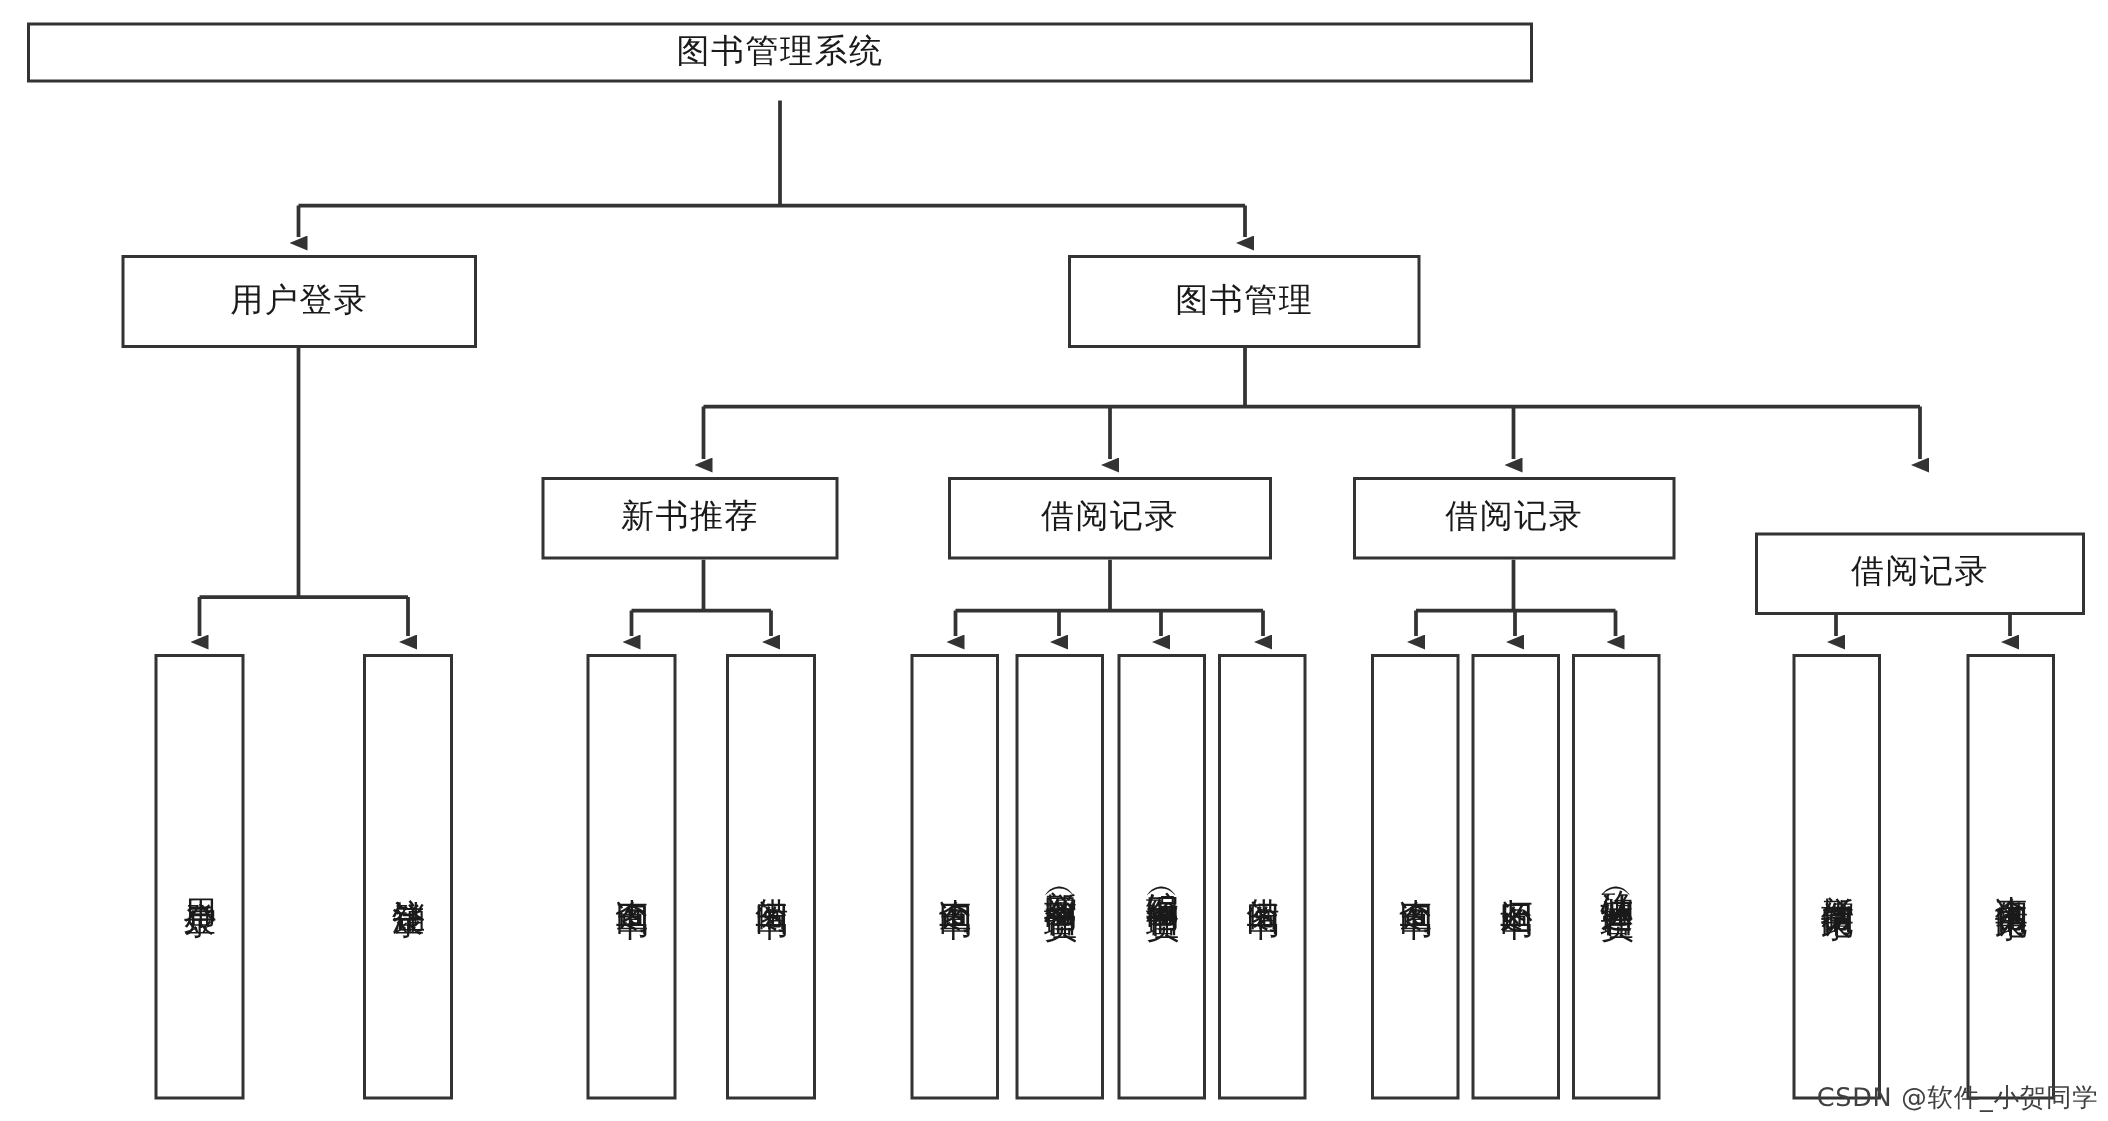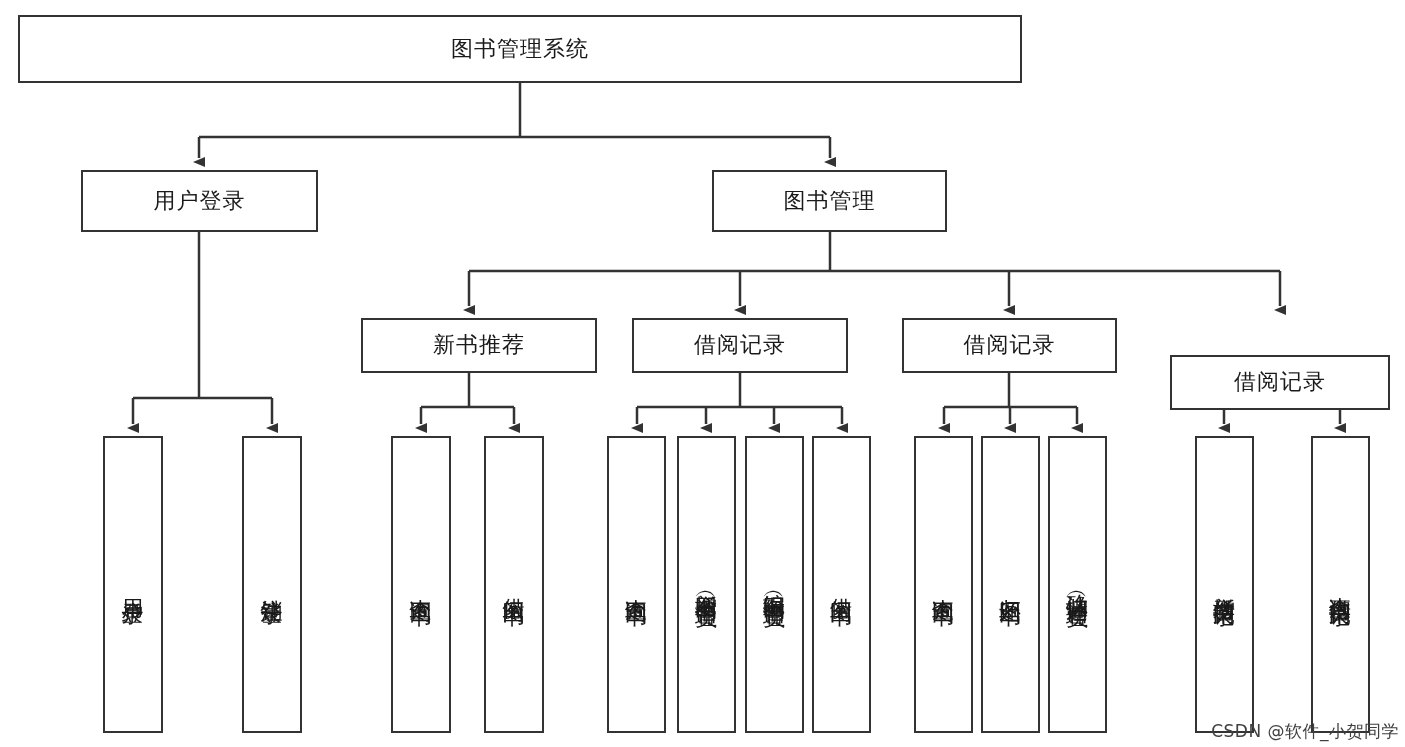--- a/index.html
+++ b/index.html
@@ -95,33 +95,33 @@
       <g>
         <path d="M1280,373 L1280,407"></path>
         <path d="M1224,407 L1340,407"></path>
         <path d="M1224,407 L1224,424" marker-end="url(#arrow)"></path>
         <path d="M1340,407 L1340,424" marker-end="url(#arrow)"></path>
       </g>
 
     </g>
   </svg>
 
-  <div class="node node-h" style="left:18px;top:15px;width:1004px;height:68px;">
+  <div class="node node-h" style="left:18px;top:15px;width:1004px;height:40px;">
     <span class="label">图书管理系统</span>
   </div>
 
   <div class="node node-h" style="left:81px;top:170px;width:237px;height:62px;">
     <span class="label">用户登录</span>
   </div>
 
   <div class="node node-h" style="left:712px;top:170px;width:235px;height:62px;">
     <span class="label">图书管理</span>
   </div>
 
-  <div class="node node-h" style="left:361px;top:318px;width:236px;height:55px;">
+  <div class="node node-h" style="left:361px;top:318px;width:198px;height:55px;">
     <span class="label">新书推荐</span>
   </div>
 
   <div class="node node-h" style="left:632px;top:318px;width:216px;height:55px;">
     <span class="label">借阅记录</span>
   </div>
 
   <div class="node node-h" style="left:902px;top:318px;width:215px;height:55px;">
     <span class="label">借阅记录</span>
   </div>

